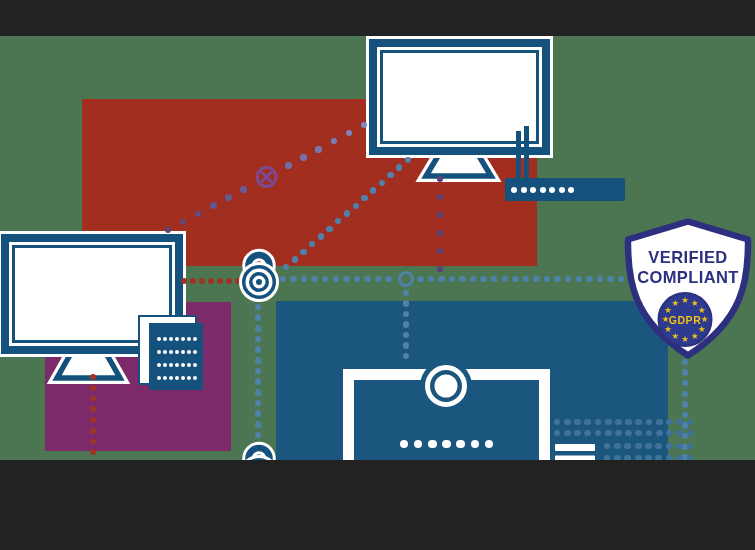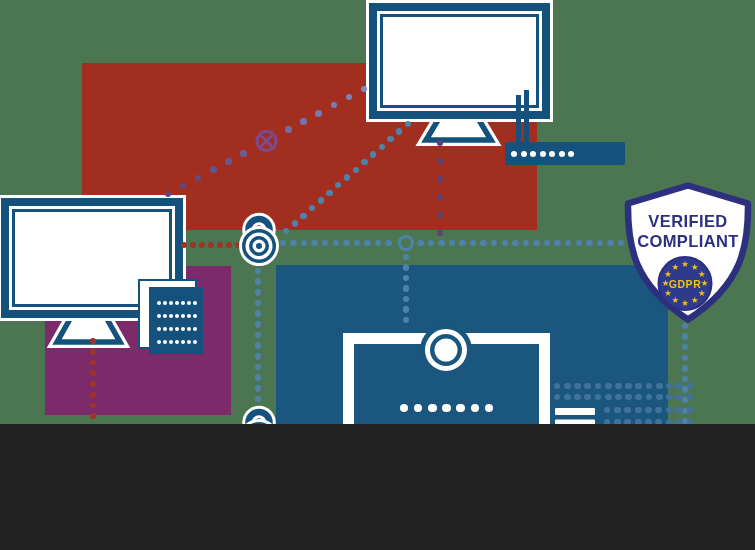--- a/index.html
+++ b/index.html
@@ -1,19 +1,20 @@
 <!DOCTYPE html>
 <html style="--background: #4B7651; --red_panel: #A22E20; --purple_panel: #7C2A69; --blue_panel: #1B567F; --device_blue: #14517C; --shield_navy: #2D2F7F; --eu_blue: #2D3A8D; --star_gold: #F2C118; --blocked_purple: #7B4A92; --dot_blue: #4E82A9; --dot_steel: #41729A; --dot_red: #9E3426; --dot_purple_dark: #5A4478; --dot_periwinkle: #7F88C3; --white: #FFFFFF;"><head>
 <meta charset="utf-8">
 <style>
   html,body{margin:0;padding:0;background:#222;}
   .stage{
     position:relative;width:755px;height:424px;overflow:hidden;
     background:var(--background,#4B7651);
     font-family:"Liberation Sans",sans-serif;
+    margin-top:36px;
   }
   
   .panel{position:absolute;z-index:1;}
   .panel.red{left:82px;top:63px;width:455px;height:167px;background:var(--red_panel,#A22E20);}
   .panel.purple{left:45px;top:266px;width:186px;height:149px;background:var(--purple_panel,#7C2A69);}
   .panel.blue{left:276px;top:265px;width:392px;height:263px;background:var(--blue_panel,#1B567F);}
   
   .monitor{
     position:absolute;z-index:3;background:#fff;box-sizing:border-box;
     border:8px solid var(--device_blue,#14517C);

